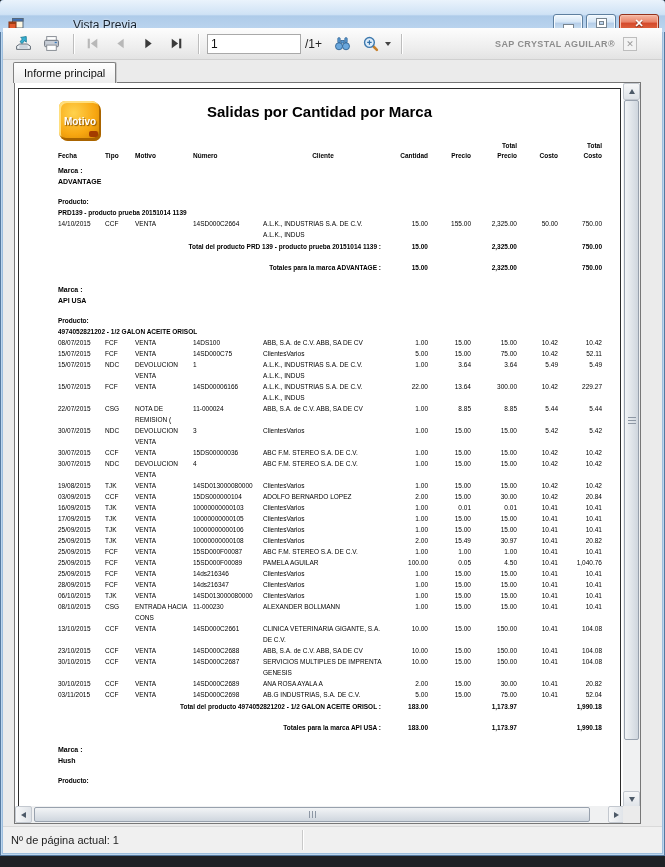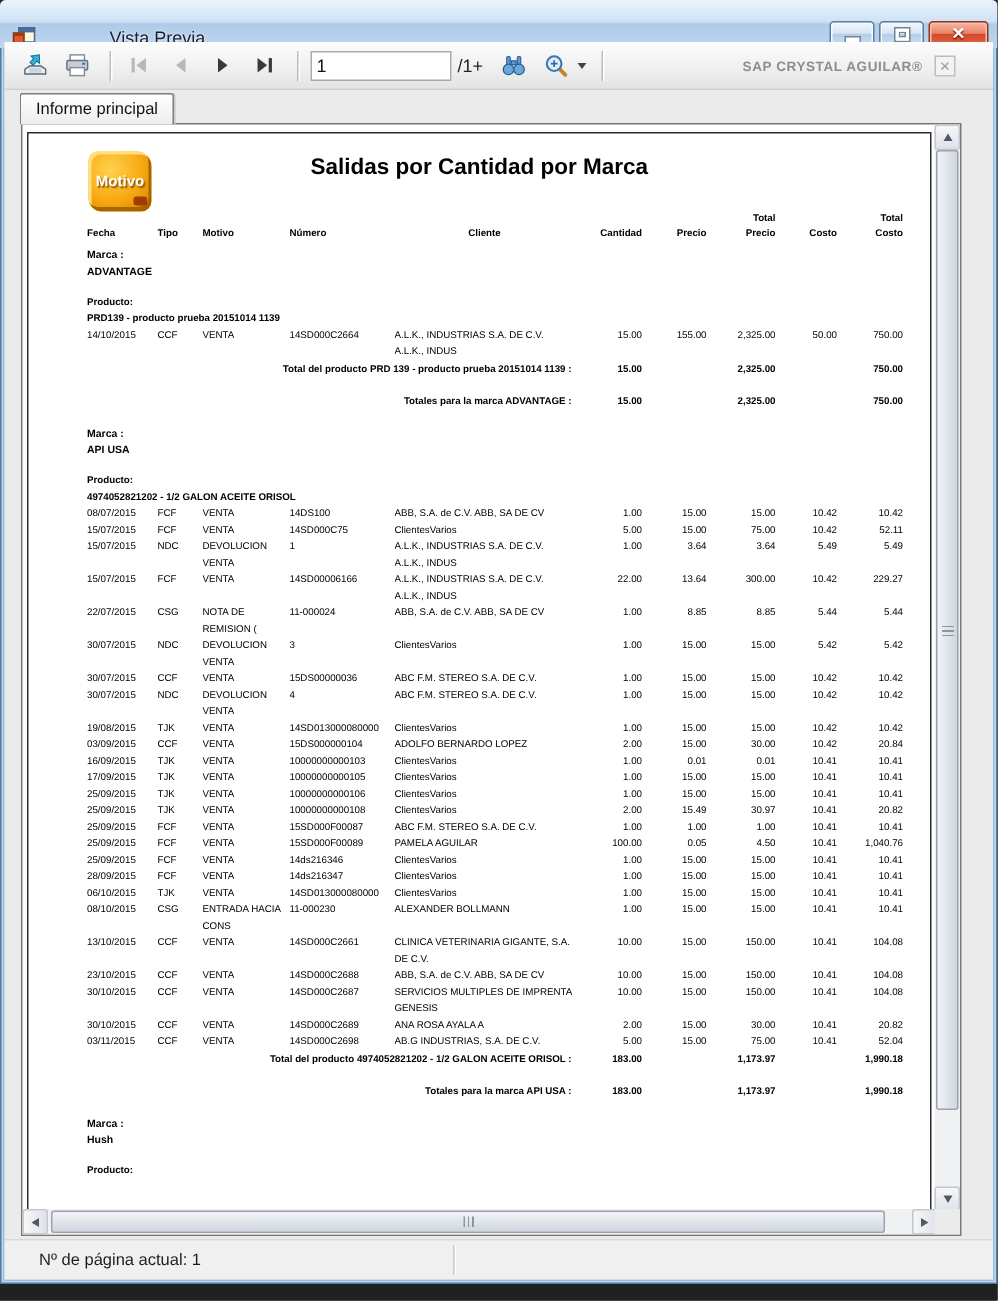--- a/index.html
+++ b/index.html
@@ -90,21 +90,21 @@
   .vthumb{position:absolute;left:1px;top:17px;width:15px;height:640px;border:1px solid #98a1ad;border-radius:2px;
     background:linear-gradient(90deg,#f2f4f6,#cfd6de);display:flex;align-items:center;justify-content:center;}
   .vgrip{width:8px;height:7px;background:repeating-linear-gradient(0deg,#8d97a4 0 1px,transparent 1px 3px);}
   .hthumb{height:15px;width:556px;margin-left:2px;border:1px solid #98a1ad;border-radius:2px;
     background:linear-gradient(180deg,#f2f4f6,#cfd6de);display:flex;align-items:center;justify-content:center;}
   .hgrip{width:7px;height:7px;background:repeating-linear-gradient(90deg,#8d97a4 0 1px,transparent 1px 3px);}
   .hspacer{flex:1;}
 
   
   .statusbar{position:absolute;left:0;bottom:0;width:659px;height:27px;background:#f0f0f0;border-top:1px solid #d9d9d9;display:flex;align-items:center;}
-  .spanel{height:20px;display:flex;align-items:center;padding-left:23px;font-size:11px;color:#1e1e1e;
+  .spanel{height:20px;display:flex;align-items:center;padding-left:8px;font-size:11px;color:#1e1e1e;
     border-right:1px solid #c9c9c9;box-shadow:1px 0 0 #fff;}
   .spanel.p1{width:300px;}
   .spanel.p2{width:215px;}
   .spanel.p3{flex:1;border-right:none;box-shadow:none;}
 
   .desktop-strip{position:absolute;left:0;top:856px;width:665px;height:11px;background:#1f2125;}
 </style>
 </head>
 <body>
 

